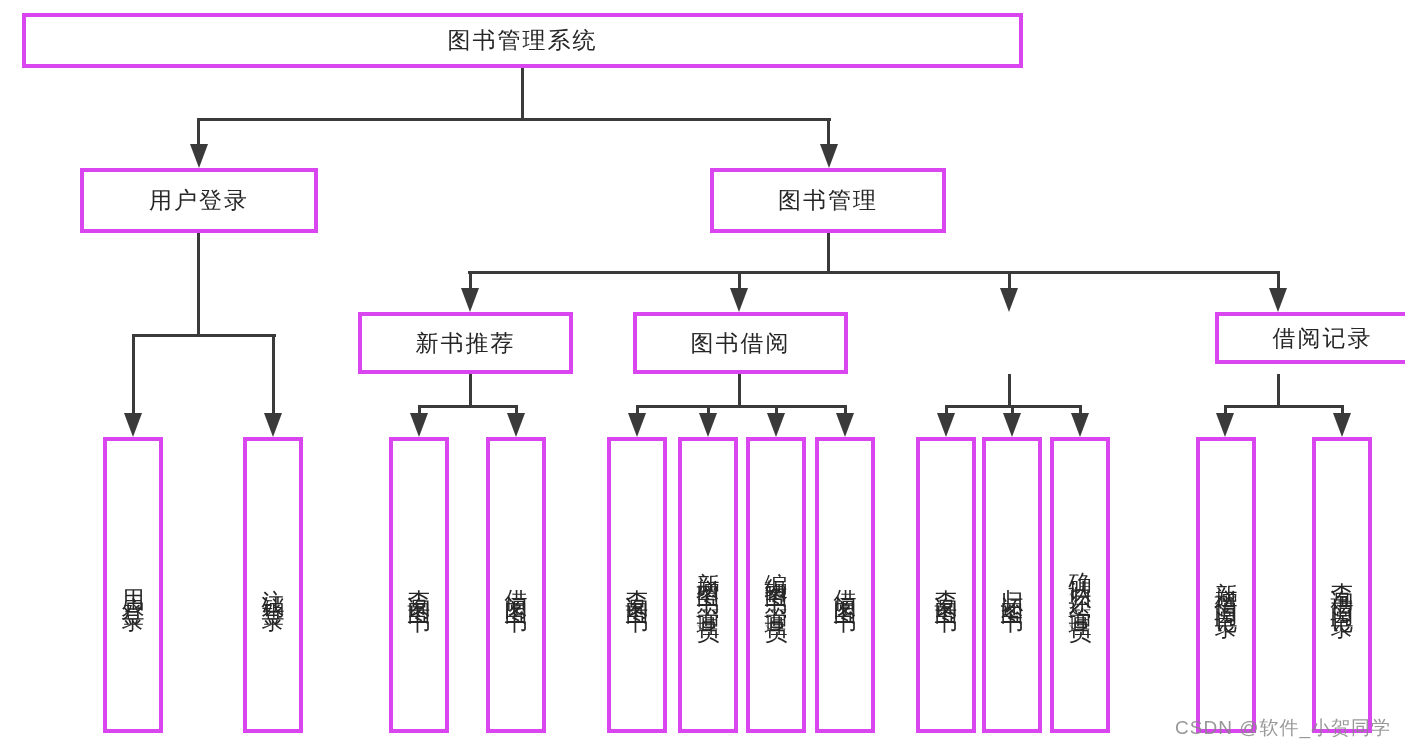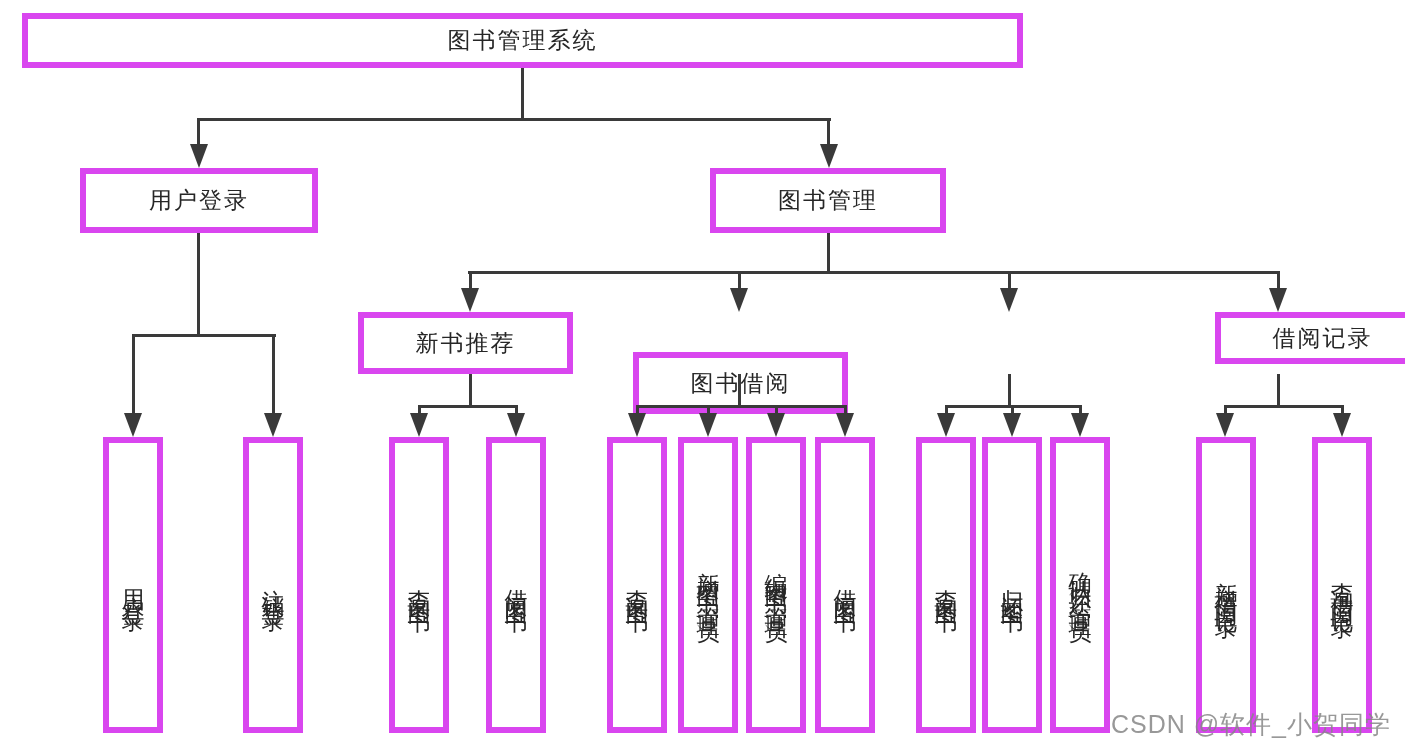--- a/index.html
+++ b/index.html
@@ -7,21 +7,21 @@
     position: relative;
     width: 1405px;
     height: 747px;
     background: #ffffff;
     font-family: "Liberation Sans", sans-serif;
     overflow: hidden;
   }
   .box {
     position: absolute;
     background: #ffffff;
-    border: 6px solid #d946ef;
+    border: 4px solid #d946ef;
     box-sizing: border-box;
     display: flex;
     align-items: center;
     justify-content: center;
     color: #262626;
   }
   .h-label {
     font-size: 23px;
     letter-spacing: 2px;
     white-space: nowrap;
@@ -42,21 +42,21 @@
     width: 0;
     height: 0;
     border-left: 9px solid transparent;
     border-right: 9px solid transparent;
     border-top: 24px solid #3a3a3a;
   }
   .watermark {
     position: absolute;
     right: 14px;
     bottom: 6px;
-    font-size: 25px;
+    font-size: 19px;
     letter-spacing: 1px;
     color: rgba(134,134,134,0.85);
     white-space: nowrap;
   }
 </style>
 </head>
 <body>
 
 <div class="canvas">
 
@@ -92,21 +92,21 @@
   <div class="line" style="left:738px; top:271px; width:3px; height:21px;"></div>
   <div class="arrow" style="left:730px; top:288px;"></div>
   <div class="line" style="left:1008px; top:271px; width:3px; height:21px;"></div>
   <div class="arrow" style="left:1000px; top:288px;"></div>
   <div class="line" style="left:1277px; top:271px; width:3px; height:21px;"></div>
   <div class="arrow" style="left:1269px; top:288px;"></div>
 
   <div class="box" style="left:358px; top:312px; width:215px; height:62px;">
     <span class="h-label">新书推荐</span>
   </div>
-  <div class="box" style="left:633px; top:312px; width:215px; height:62px;margin-top:40px;">
+  <div class="box" style="left:633px; top:312px; width:215px; height:62px;">
     <span class="h-label">图书借阅</span>
   </div>
   <div class="box" style="left:1215px; top:312px; width:215px; height:52px;">
     <span class="h-label">借阅记录</span>
   </div>
 
   <div class="line" style="left:469px; top:374px; width:3px; height:34px;"></div>
   <div class="line" style="left:418px; top:405px; width:100px; height:3px;"></div>
   <div class="line" style="left:418px; top:405px; width:3px; height:12px;"></div>
   <div class="arrow" style="left:410px; top:413px;"></div>

